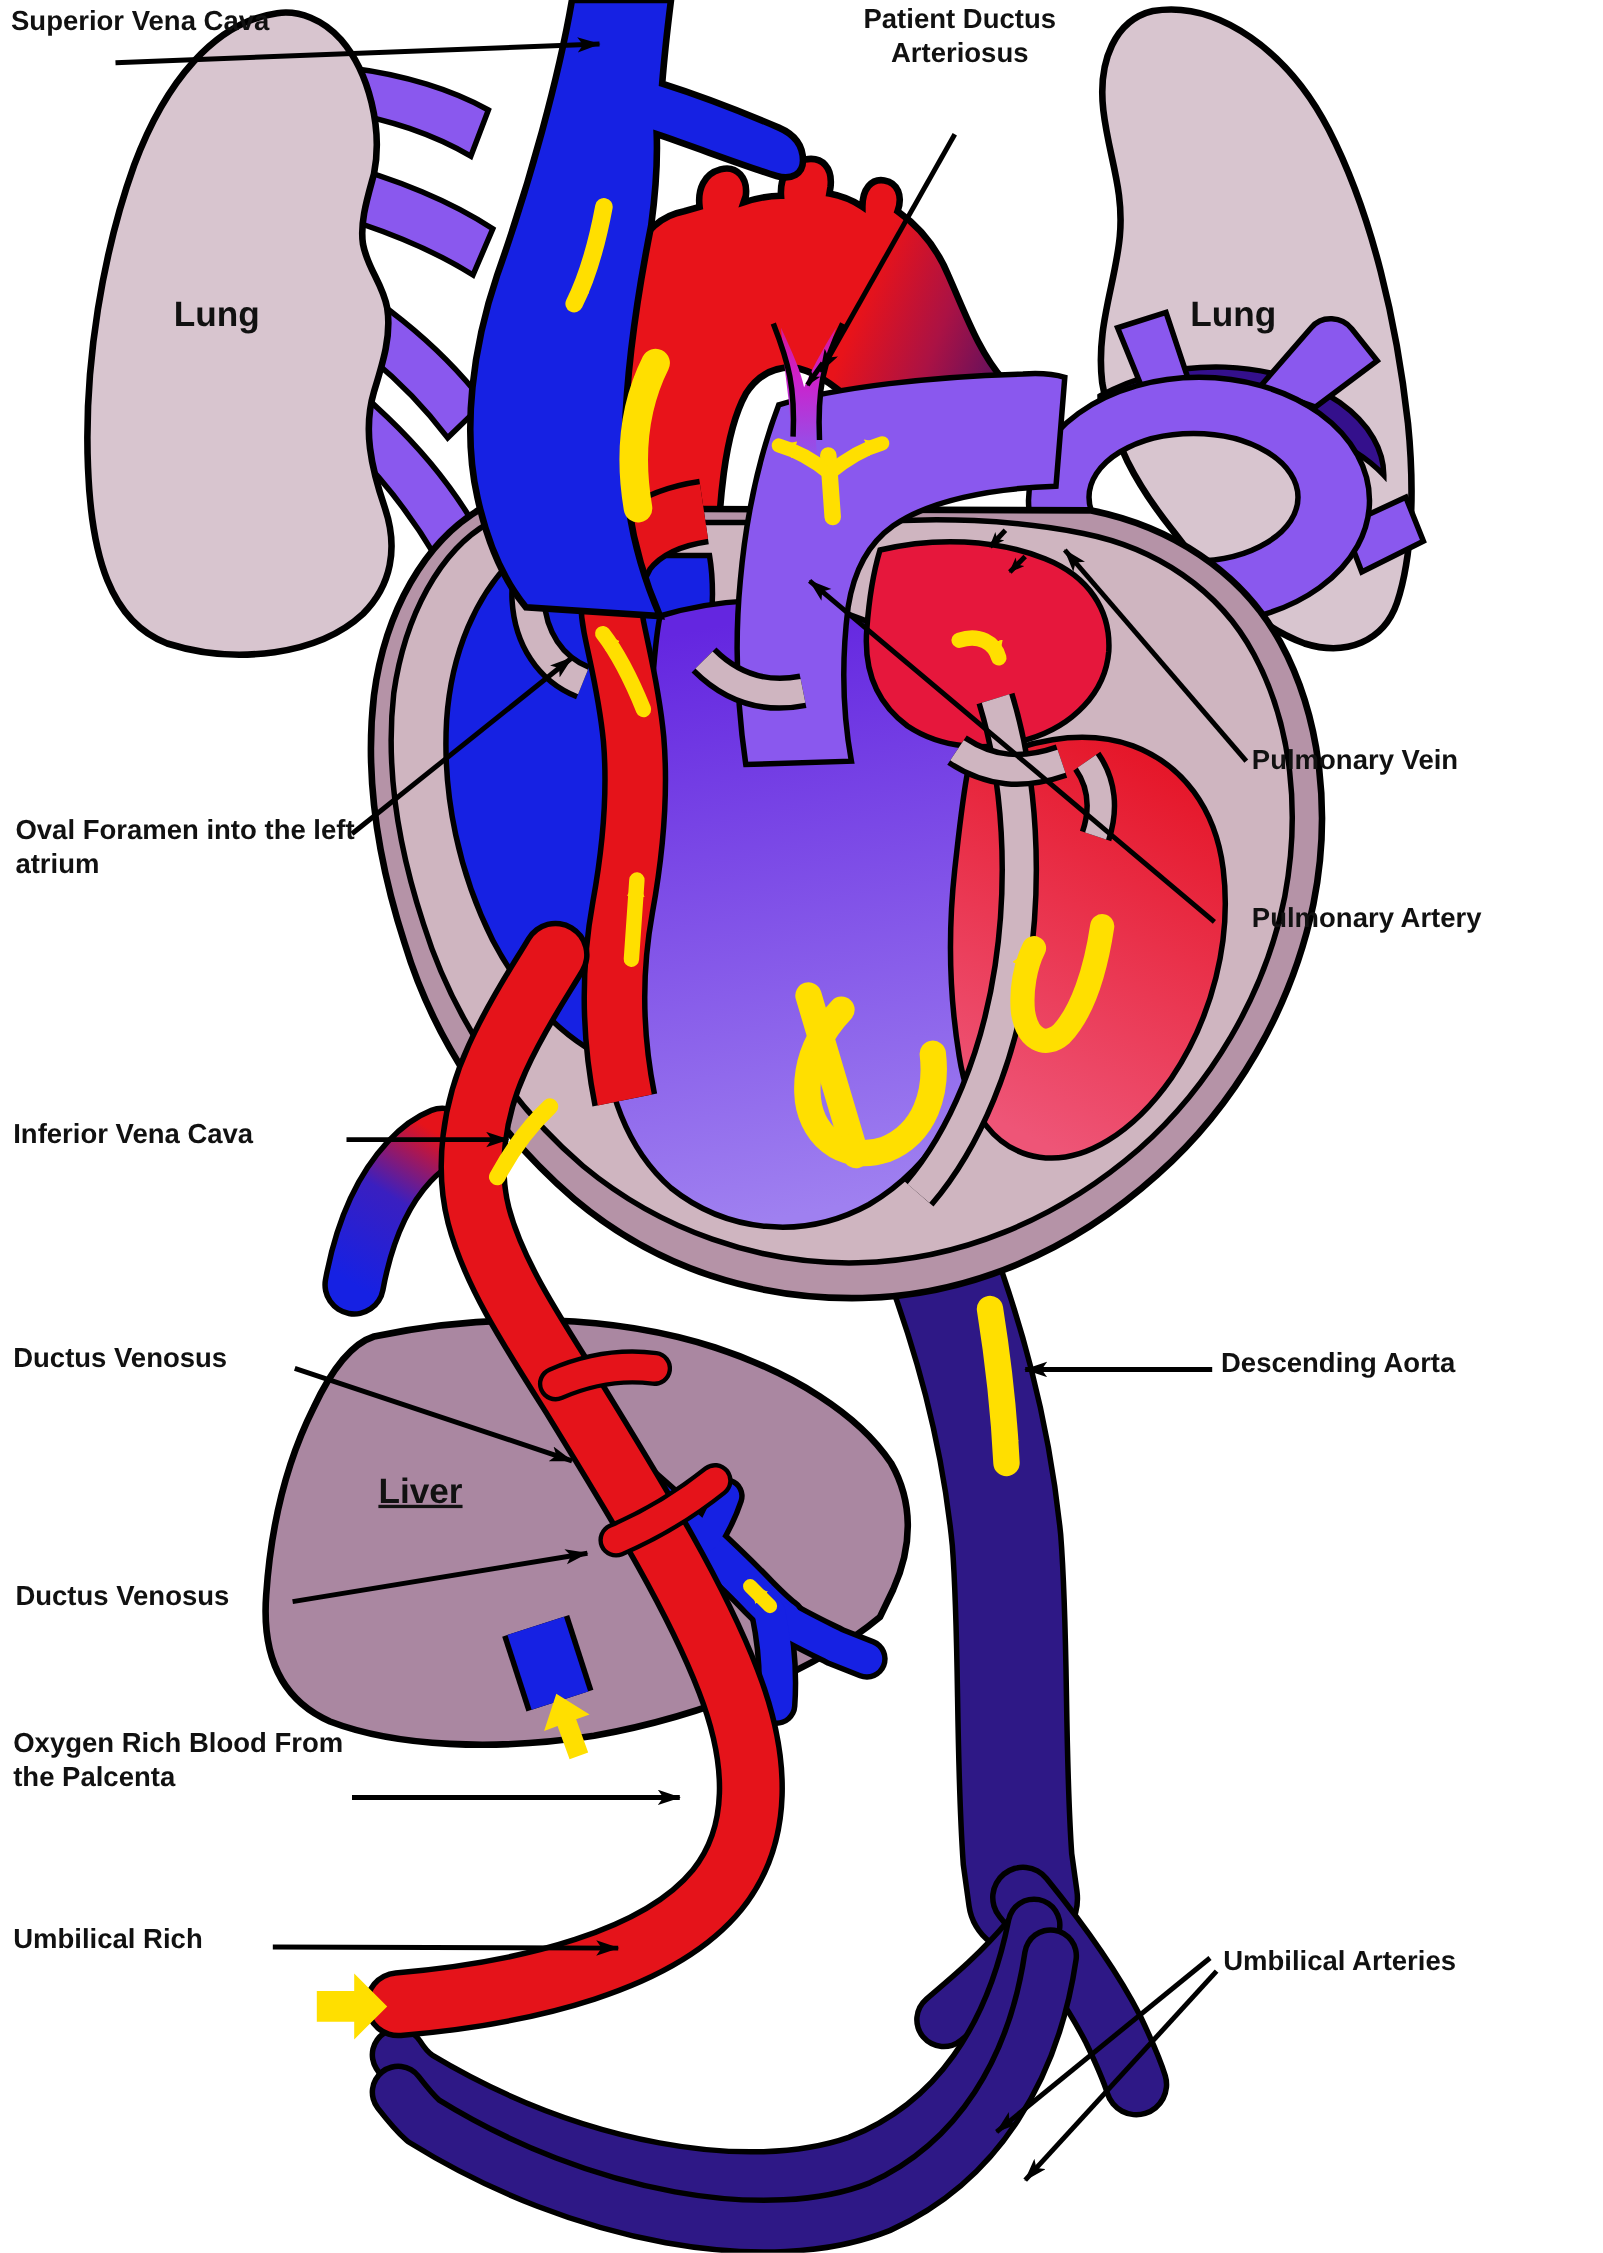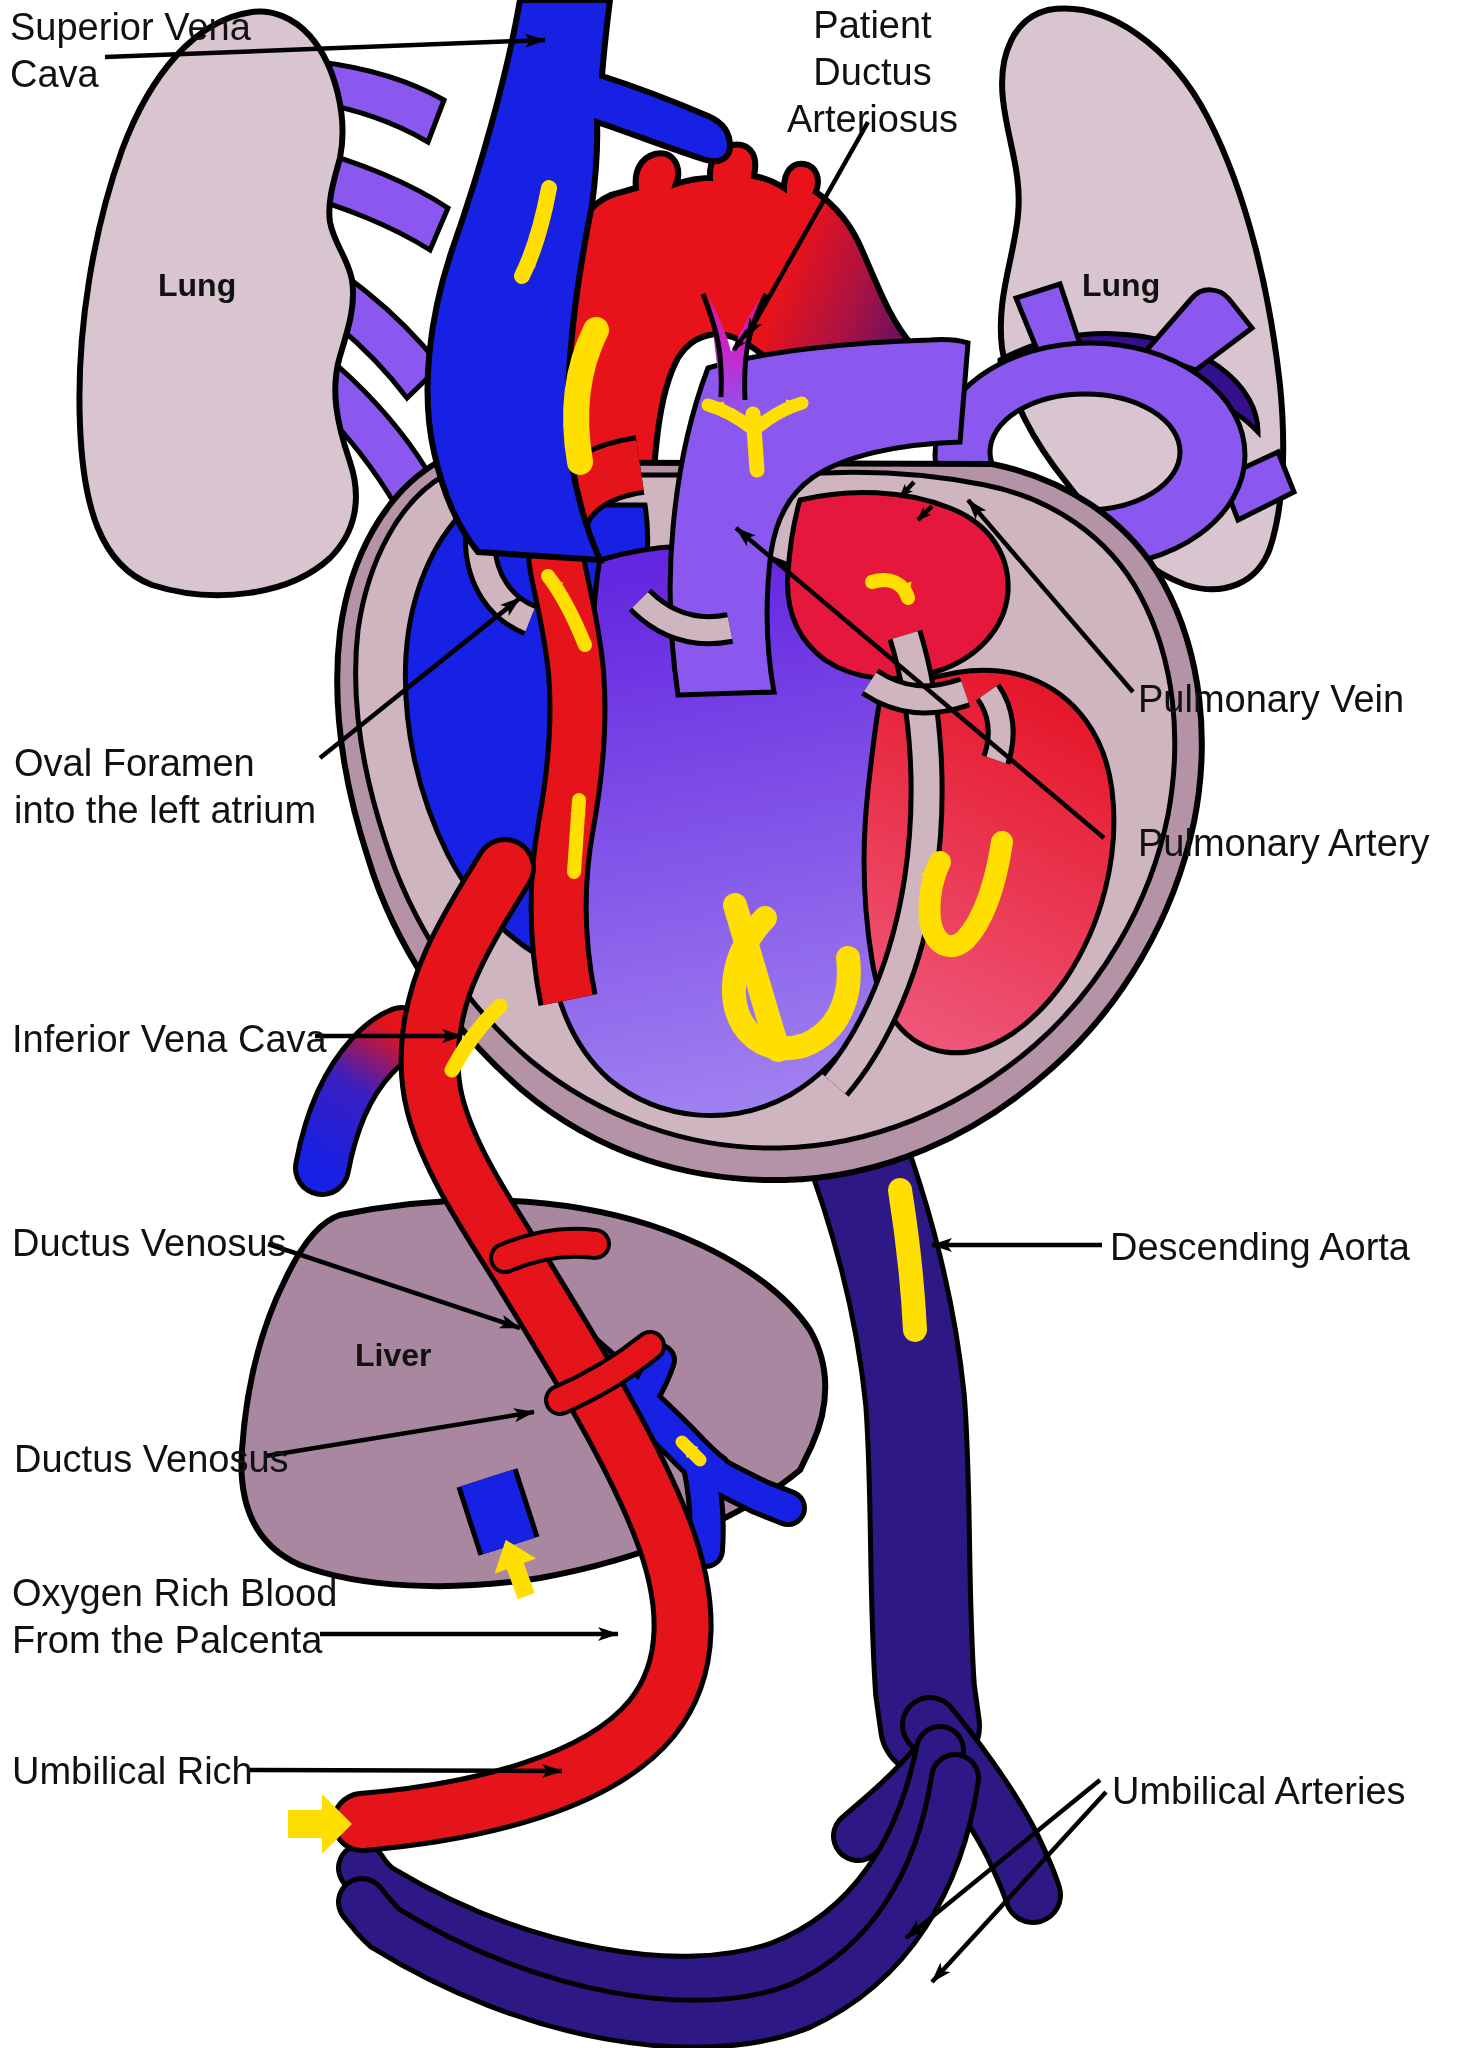--- a/index.html
+++ b/index.html
@@ -1,20 +1,20 @@
 <!DOCTYPE html>
 <html><head>
 <meta charset="utf-8">
 <style>
   html,body{margin:0;padding:0;background:#fff;}
   body{width:1457px;height:2048px;position:relative;overflow:hidden;
        font-family:"Liberation Sans", sans-serif;}
   .stage{position:absolute;left:0;top:0;width:1457px;height:2048px;}
   svg{position:absolute;left:0;top:0;}
-  .lbl{position:absolute;color:#111;font-size:38px;font-weight:400;
+  .lbl{position:absolute;color:#111;font-size:25px;font-weight:700;
        line-height:1.24;letter-spacing:0px;white-space:normal;}
   .lbl.big{font-size:32px;font-weight:600;}
   .ctr{text-align:center;}
 </style>
 </head>
 <body>
 
 <div class="stage">
 
 <svg width="1457" height="2048" viewBox="0 0 1457 2048">
@@ -242,14 +242,14 @@
   <div class="lbl" style="left:1138px;top:676px;width:300px;">Pulmonary Vein</div>
   <div class="lbl" style="left:1106px;top:820px;width:330px;margin-left:32px;">Pulmonary Artery</div>
   <div class="lbl" style="left:14px;top:740px;width:310px;">Oval Foramen into the left atrium</div>
   <div class="lbl" style="left:12px;top:1016px;width:320px;">Inferior Vena Cava</div>
   <div class="lbl" style="left:12px;top:1220px;width:280px;">Ductus Venosus</div>
   <div class="lbl" style="left:14px;top:1436px;width:280px;">Ductus Venosus</div>
   <div class="lbl" style="left:12px;top:1570px;width:340px;">Oxygen Rich Blood From the Palcenta</div>
   <div class="lbl" style="left:12px;top:1748px;width:260px;">Umbilical Rich</div>
   <div class="lbl" style="left:1112px;top:1750px;width:330px;margin-top:18px;">Umbilical Arteries</div>
   <div class="lbl" style="left:1110px;top:1224px;width:330px;">Descending Aorta</div>
-  <div class="lbl big" style="left:355px;top:1336px;">Liver</div>
+  <div class="lbl big" style="left:344px;top:1336px;text-decoration:underline;">Liver</div>
 </div>
 
 </body></html>

